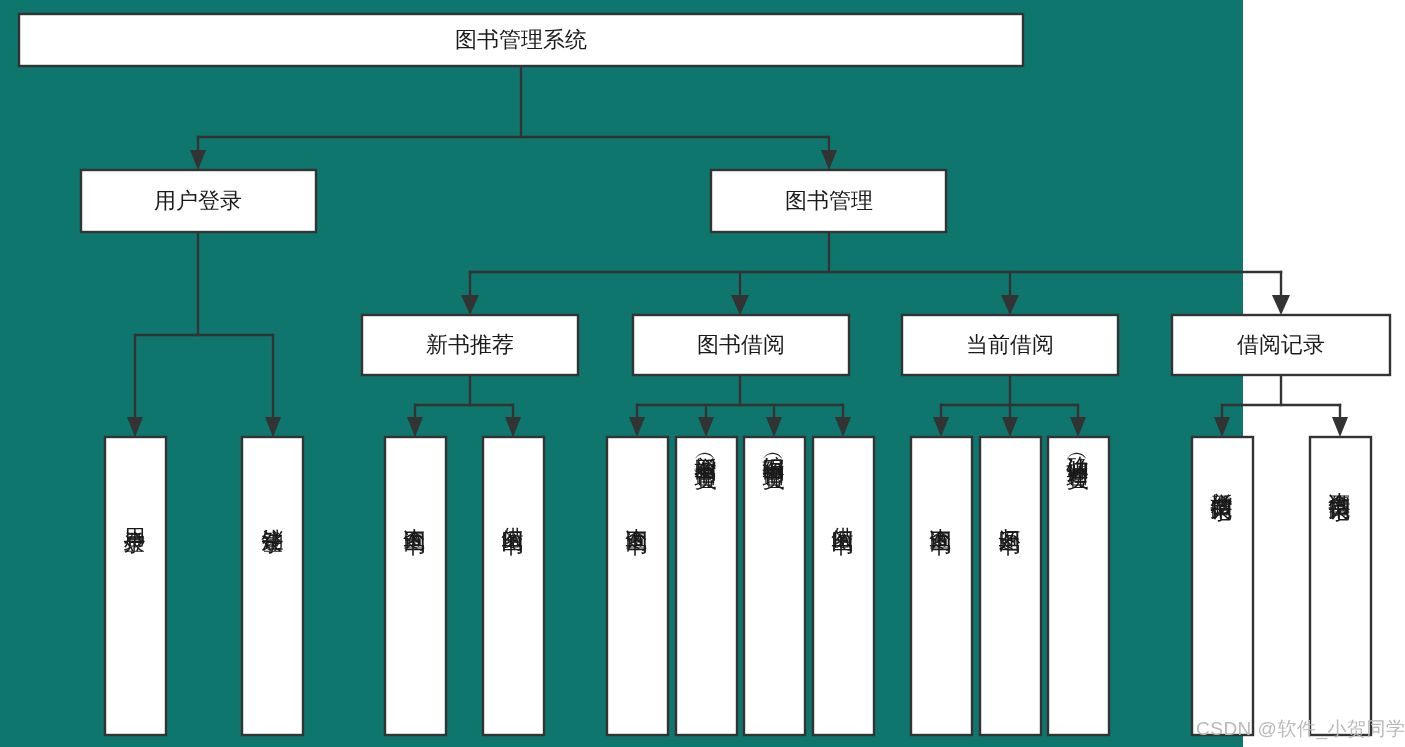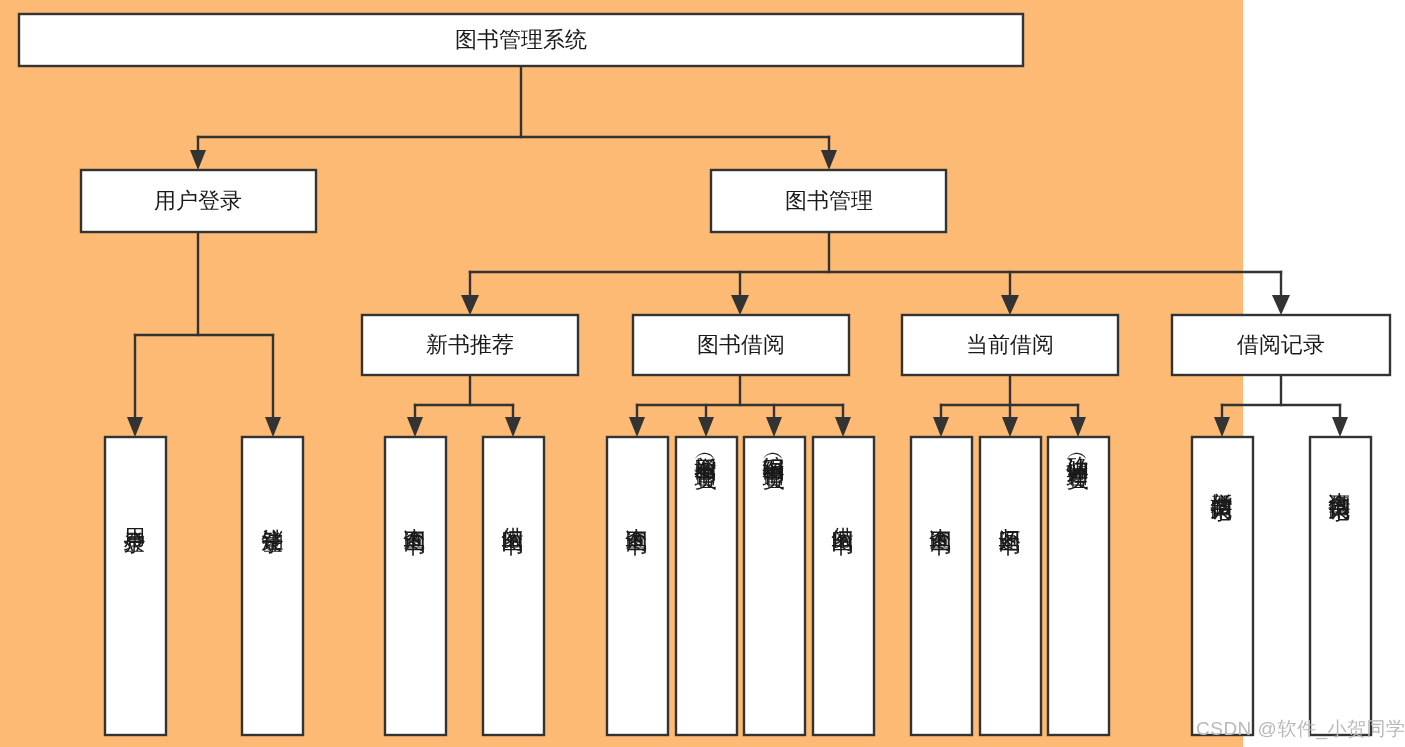--- a/index.html
+++ b/index.html
@@ -10,21 +10,21 @@
   body {
     width: 1405px;
     height: 747px;
     font-family: "Liberation Sans", "DejaVu Sans", sans-serif;
     overflow: hidden;
   }
   #diagram-root {
     position: relative;
     width: 1243px;
     height: 747px;
-    background: #fdba74;
+    background: #0f766e;
   }
   svg#diagram-canvas {
     position: absolute;
     left: 0;
     top: 0;
     width: 1405px;
     height: 747px;
     display: block;
   }
   .node-box {

